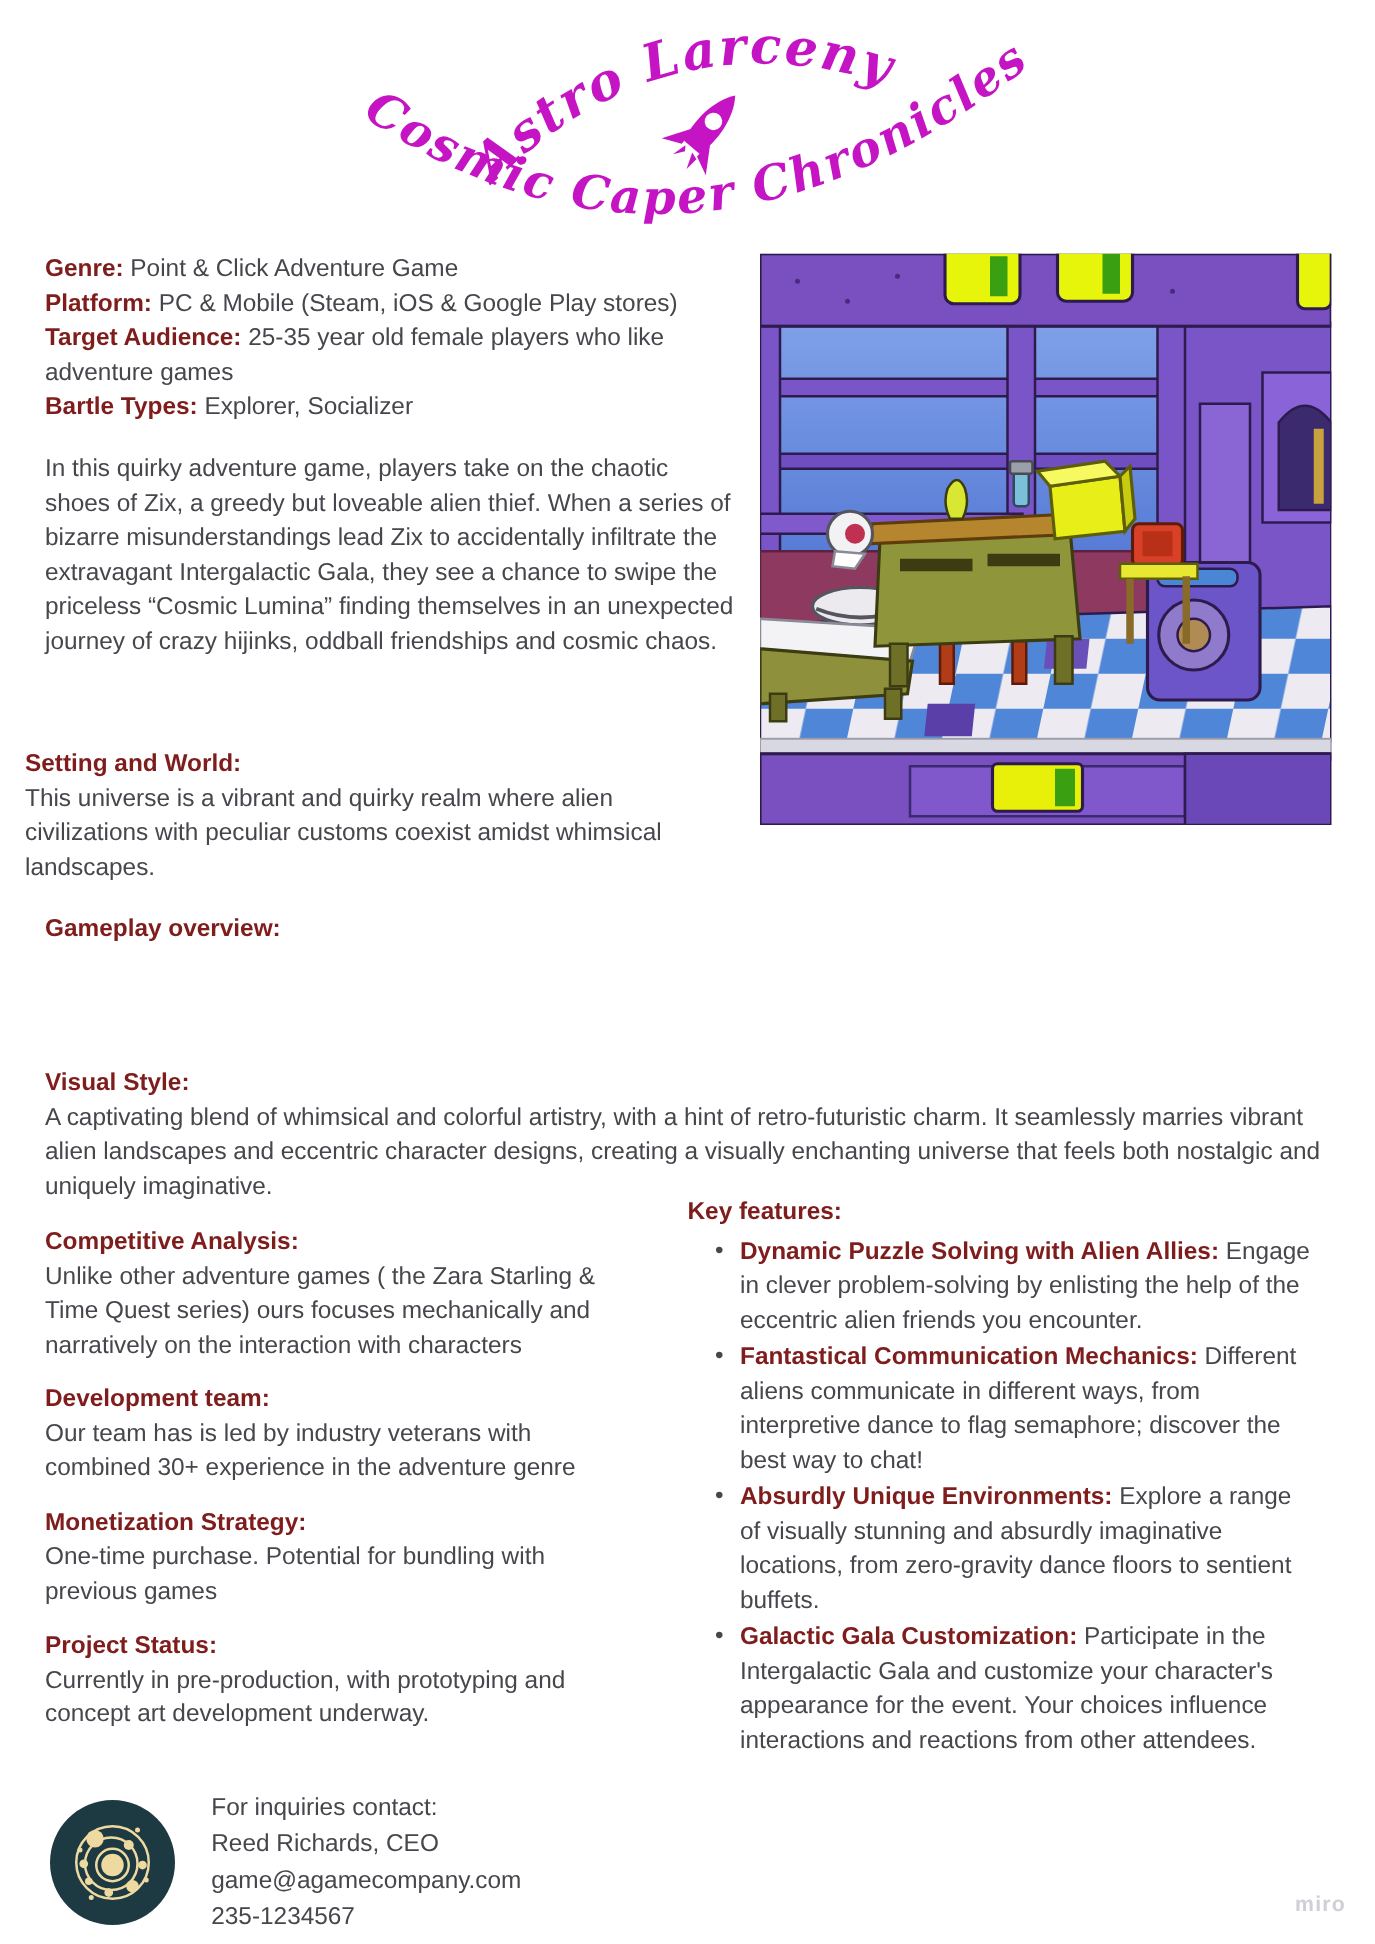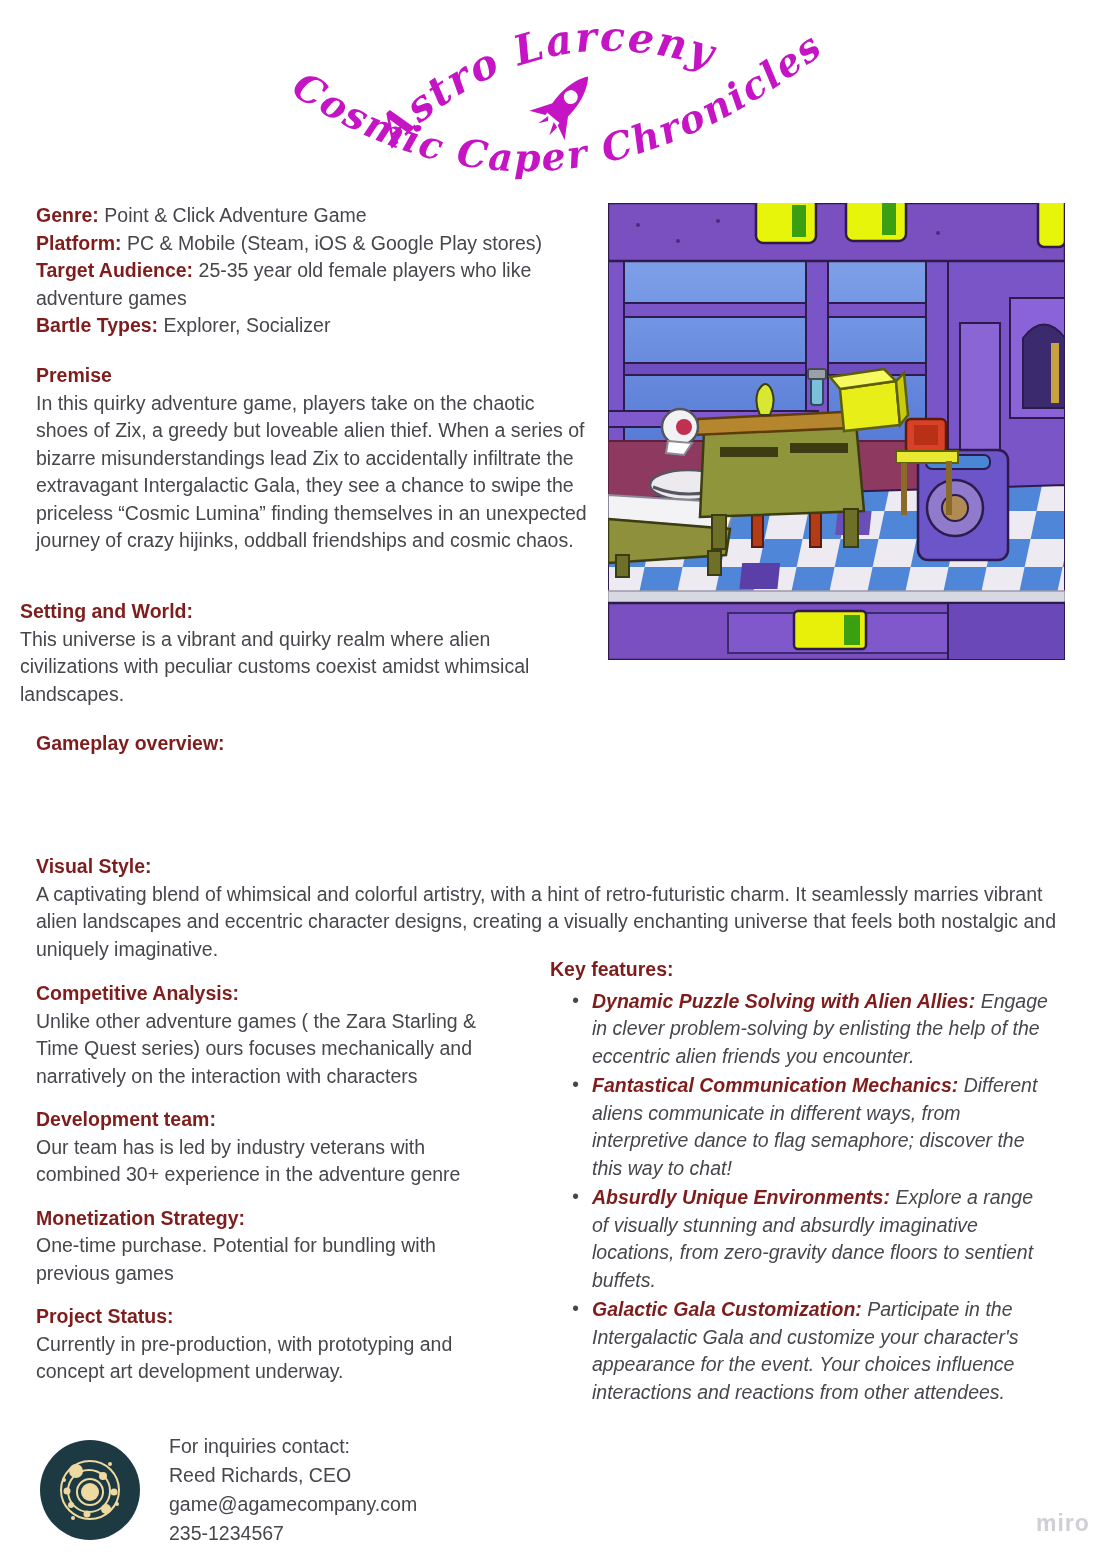--- a/index.html
+++ b/index.html
@@ -7,27 +7,27 @@
     position:relative;width:1100px;height:1555px;background:#ffffff;overflow:hidden;
     font-family:"Liberation Sans",sans-serif;color:#46464c;font-size:19.5px;line-height:27.5px;
   }
   .abs{position:absolute;}
   b,.hd{font-weight:700;color:#7f1d1d;}
   .hd{display:block;}
   .sec{margin:0 0 16px 0;}
   .title-svg{position:absolute;left:265px;top:6px;width:630px;height:190px;}
   .title-text{font-family:"DejaVu Serif",serif;font-style:italic;font-weight:700;letter-spacing:2px;}
   
-  ul.kf{margin:4px 16px 0 0;padding:0 0 0 42px;list-style:none;font-style:italic;}
+  ul.kf{margin:4px 16px 0 0;padding:0 0 0 42px;list-style:none;}
   ul.kf li{position:relative;margin:0 0 2px 0;}
   ul.kf li::before{content:"\2022";position:absolute;left:-20px;top:-1px;color:#46464c;}
   .artwork{position:absolute;left:608px;top:203px;width:457px;height:457px;}
   .footer-logo{position:absolute;left:40px;top:1440px;width:100px;height:100px;}
   .contact{position:absolute;left:169px;top:1432px;line-height:29px;}
-  .watermark{position:absolute;left:1036px;top:1510px;font-size:23px;letter-spacing:1px;color:#cfcfd6;font-weight:700;}
+  .watermark{position:absolute;left:1036px;top:1510px;font-size:17px;letter-spacing:1px;color:#cfcfd6;font-weight:700;}
 </style>
 </head>
 <body>
 
 <div class="page">
 
   <svg class="title-svg" viewBox="0 0 630 190">
     <defs>
       <path id="arc1" d="M 128,142 Q 315,-42 565,122" fill="none"></path>
       <path id="arc2" d="M 18,82 Q 300,278 600,12" fill="none"></path>
@@ -49,21 +49,20 @@
   </svg>
 
   <div class="abs" style="left:36px;top:202px;width:556px;">
     <div><b>Genre:</b> <span>Point &amp; Click Adventure Game</span></div>
     <div><b>Platform:</b> <span>PC &amp; Mobile (Steam, iOS &amp; Google Play stores)</span></div>
     <div><b>Target Audience:</b> <span>25-35 year old female players who like adventure games</span></div>
     <div><b>Bartle Types:</b> <span>Explorer, Socializer</span></div>
   </div>
 
   <div class="abs" style="left:36px;top:362px;width:552px;">
-    <span class="hd">Premise</span>
     <span>In this quirky adventure game, players take on the chaotic shoes of Zix, a greedy but loveable alien thief. When a series of bizarre misunderstandings lead Zix to accidentally infiltrate the extravagant Intergalactic Gala, they see a chance to swipe the priceless “Cosmic Lumina” finding themselves in an unexpected journey of crazy hijinks, oddball friendships and cosmic chaos.</span>
   </div>
 
   <svg class="artwork" viewBox="0 0 457 457" role="img" aria-label="Concept art: cartoon purple alien room with checkered floor, green desk, red stool, bed and yellow crate">
     <defs>
       <pattern id="chk" width="76" height="56" patternUnits="userSpaceOnUse" patternTransform="skewX(-12)">
         <rect width="76" height="56" fill="#edebf1"></rect>
         <rect x="0" y="0" width="38" height="28" fill="#4f86d8"></rect>
         <rect x="38" y="28" width="38" height="28" fill="#4f86d8"></rect>
       </pattern>
@@ -186,21 +185,21 @@
     <div class="sec">
       <span class="hd">Project Status:</span>
       <span>Currently in pre-production, with prototyping and concept art development underway.</span>
     </div>
   </div>
 
   <div class="abs" style="left:550px;top:956px;width:516px;">
     <span class="hd">Key features:</span>
     <ul class="kf">
       <li><b>Dynamic Puzzle Solving with Alien Allies:</b> <span>Engage in clever problem-solving by enlisting the help of the eccentric alien friends you encounter.</span></li>
-      <li><b>Fantastical Communication Mechanics:</b> <span>Different aliens communicate in different ways, from interpretive dance to flag semaphore; discover the this way to chat!</span></li>
+      <li><b>Fantastical Communication Mechanics:</b> <span>Different aliens communicate in different ways, from interpretive dance to flag semaphore; discover the best way to chat!</span></li>
       <li><b>Absurdly Unique Environments:</b> <span>Explore a range of visually stunning and absurdly imaginative locations, from zero-gravity dance floors to sentient buffets.</span></li>
       <li><b>Galactic Gala Customization:</b> <span>Participate in the Intergalactic Gala and customize your character's appearance for the event. Your choices influence interactions and reactions from other attendees.</span></li>
     </ul>
   </div>
 
   <svg class="footer-logo" viewBox="0 0 100 100">
     <circle cx="50" cy="50" r="50" fill="#1d3a43"></circle>
     <g fill="none" stroke-width="2" stroke="#eed9a0">
       <circle cx="50" cy="52" r="13"></circle>
       <circle cx="49" cy="51" r="21"></circle>

